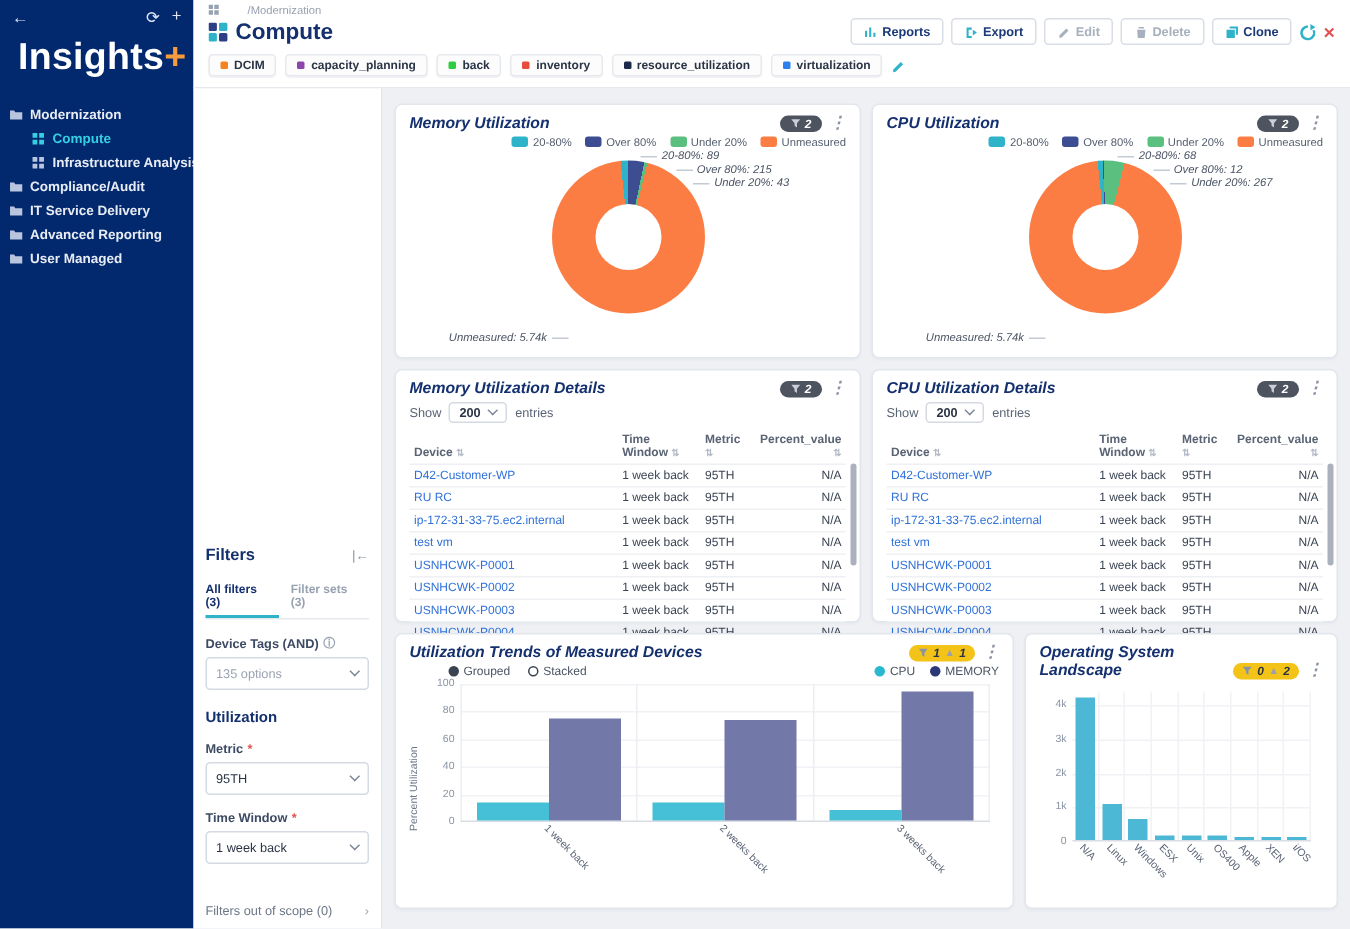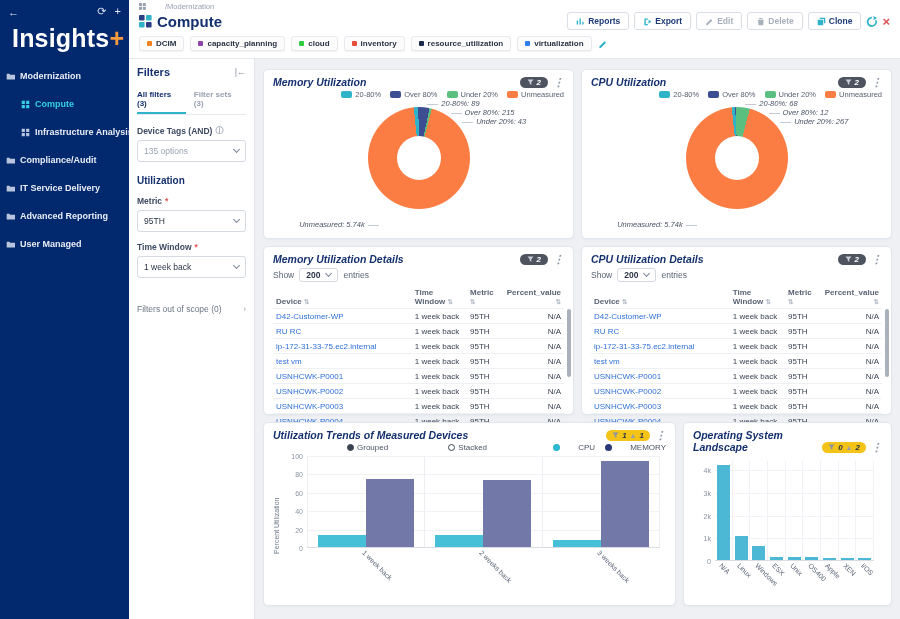--- a/index.html
+++ b/index.html
@@ -8,21 +8,21 @@
     font-family:"Liberation Sans", sans-serif;
     display:flex; background:#eef0f4; color:#2b3445;
   }
   
   .sidebar { width:129px; background:#02286d; color:#fff; flex-shrink:0; display:flex; flex-direction:column; }
   .sb-top { display:flex; justify-content:space-between; align-items:center; padding:5px 8px 0 8px; font-size:11px; color:#dfe6f5; }
   .sb-top .right { display:flex; gap:8px; }
   .sb-top span { cursor:pointer; }
   .logo { font-size:25px; font-weight:bold; padding:6px 10px 16px 12px; letter-spacing:.2px; }
   .logo .plus { color:#f89b3c; }
-  .nav { display:flex; flex-direction:column; gap:14px; }
+  .nav { display:flex; flex-direction:column; gap:2px; }
   .nav-item { display:flex; align-items:center; gap:5px; font-size:9px; font-weight:bold; color:#e8ecf5; padding:2px 6px; cursor:pointer; white-space:nowrap; }
   .nav-item.lvl1 { margin-left:15px; }
   .nav-item.active { color:#35cfe2; }
   .nav-item svg { flex-shrink:0; }
   
   .main { flex:1; display:flex; flex-direction:column; min-width:0; }
   .topbar { background:#fff; border-bottom:1px solid #e5e8ed; padding:2px 10px 7px 10px; }
   .breadcrumb { font-size:7.5px; color:#98a1b1; display:flex; align-items:center; gap:19px; }
   .title-row { display:flex; align-items:center; margin-top:1px; }
   .page-title { font-size:15px; font-weight:bold; color:#14306e; margin-left:5px; }
@@ -30,21 +30,21 @@
   .act-btn { display:flex; align-items:center; gap:3px; font-size:8.5px; font-weight:bold; color:#1c3a78; background:#fff; border:1px solid #d9dee6; border-radius:3px; padding:3px 8px; cursor:pointer; }
   .act-btn svg { color:#2fb3c9; }
   .act-btn.disabled { color:#a7b0bd; cursor:default; }
   .act-btn.disabled svg { color:#a7b0bd; }
   .icon-btn { font-size:11px; cursor:pointer; display:flex; align-items:center; }
   .tags-row { display:flex; align-items:center; gap:6px; margin-top:6px; }
   .tag-pill { display:flex; align-items:center; gap:4px; background:#fcfcfd; border:1px solid #e6e9ee; box-shadow:0 1px 1px rgba(0,0,0,.05); border-radius:3px; padding:2px 7px; font-size:8px; font-weight:bold; color:#2b3445; }
   .tag-dot { width:5px; height:5px; border-radius:1px; }
   .workspace { flex:1; display:flex; min-height:0; }
   
-  .filters { width:126px; flex-shrink:0; background:#fff; border-right:1px solid #e2e5ea; padding:7px 8px; display:flex; flex-direction:column; font-size:8.5px; }
+  .filters { width:126px; flex-shrink:0; background:#fff; border-right:1px solid #e2e5ea; padding:7px 8px; display:flex; flex-direction:column; font-size:8.5px;justify-content:flex-end; }
   .filters-head { display:flex; justify-content:space-between; align-items:center; }
   .filters-title { font-size:11px; font-weight:bold; color:#14306e; }
   .collapse-ic { color:#8a93a3; font-size:9px; cursor:pointer; }
   .fbtn-row { display:flex; gap:5px; margin-top:7px; }
   .apply-btn { background:#323f7e; color:#fff; font-weight:bold; font-size:8.5px; border:none; border-radius:3px; padding:4px 7px; cursor:pointer; }
   .clear-btn { background:#fff; color:#14306e; font-weight:bold; font-size:8.5px; border:1px solid #e0e4ea; border-radius:3px; padding:4px 7px; cursor:pointer; }
   .ftabs { display:flex; margin-top:9px; border-bottom:1px solid #e6e9ee; }
   .ftab { padding:3px 4px 4px 0; font-weight:bold; color:#98a1b1; cursor:pointer; font-size:8px; }
   .ftab.active { color:#14306e; border-bottom:2px solid #2fb3c9; margin-right:8px; }
   .flabel { font-weight:bold; color:#3d4a63; margin-top:10px; display:flex; align-items:center; gap:3px; }
@@ -97,25 +97,25 @@
   .dtable td.dev { color:#3071d8; cursor:pointer; }
   .dtable th.num, .dtable td.num { text-align:right; }
   .pager { display:flex; justify-content:flex-end; gap:4px; margin-top:3px; font-size:8px; align-items:center; }
   .pg { min-width:12px; height:12px; display:flex; align-items:center; justify-content:center; color:#3071d8; cursor:pointer; padding:0 1px; }
   .pg.active { background:#1f3a7c; color:#fff; border-radius:2px; }
   .pg.ellipsis { color:#98a1b1; cursor:default; }
   .vscroll { position:absolute; right:2px; top:62px; width:4px; height:68px; background:#aab0bc; border-radius:2px; cursor:pointer; }
   
   .trends-card { width:413px; height:184px; display:flex; flex-direction:column; }
   .controls-row { display:flex; align-items:center; margin:2px 0 0 26px; font-size:8px; color:#4a5364; gap:12px; }
-  .radio { display:flex; align-items:center; gap:3px; cursor:pointer;margin-left:48px; }
+  .radio { display:flex; align-items:center; gap:3px; cursor:pointer; }
   .radio .dot { width:7px; height:7px; border-radius:50%; border:1.5px solid #3a4352; }
   .radio.sel .dot { background:#3a4352; }
   .chart-legend { margin-left:auto; display:flex; gap:10px; font-size:8px; color:#4a5364; }
-  .chart-legend .li { display:flex; align-items:center; gap:18px; }
+  .chart-legend .li { display:flex; align-items:center; gap:3px; }
   .chart-legend .ldot { width:7px; height:7px; border-radius:50%; }
   .trends-body { flex:1; display:flex; min-height:0; }
   .ylab { writing-mode:vertical-rl; transform:rotate(180deg); font-size:7px; color:#6b7686; text-align:center; width:10px; flex-shrink:0; }
   .plot-zone { flex:1; position:relative; }
   .plot { position:absolute; left:24px; right:6px; top:4px; height:92px; border-bottom:1px solid #d8dce3; display:flex; }
   .ytick { position:absolute; right:100%; margin-right:4px; font-size:7px; color:#8a93a3; transform:translateY(-50%); }
   .hgrid { position:absolute; left:0; right:0; height:1px; background:#f1f2f5; }
   .bar-group { flex:1; display:flex; align-items:flex-end; justify-content:center; border-left:1px solid #eceef2; position:relative; }
   .bar-group:last-child { border-right:1px solid #eceef2; }
   .bar { width:48px; }
@@ -247,21 +247,21 @@
         <span class="tag-pill">
           <span class="tag-dot" style="background: rgb(245, 130, 31);"></span>
           <span>DCIM</span>
         </span>
         <span class="tag-pill">
           <span class="tag-dot" style="background: rgb(142, 68, 173);"></span>
           <span>capacity_planning</span>
         </span>
         <span class="tag-pill">
           <span class="tag-dot" style="background: rgb(46, 204, 64);"></span>
-          <span>cloud</span>
+          <span>back</span>
         </span>
         <span class="tag-pill">
           <span class="tag-dot" style="background: rgb(231, 76, 60);"></span>
           <span>inventory</span>
         </span>
         <span class="tag-pill">
           <span class="tag-dot" style="background: rgb(27, 42, 74);"></span>
           <span>resource_utilization</span>
         </span>
         <span class="tag-pill">

